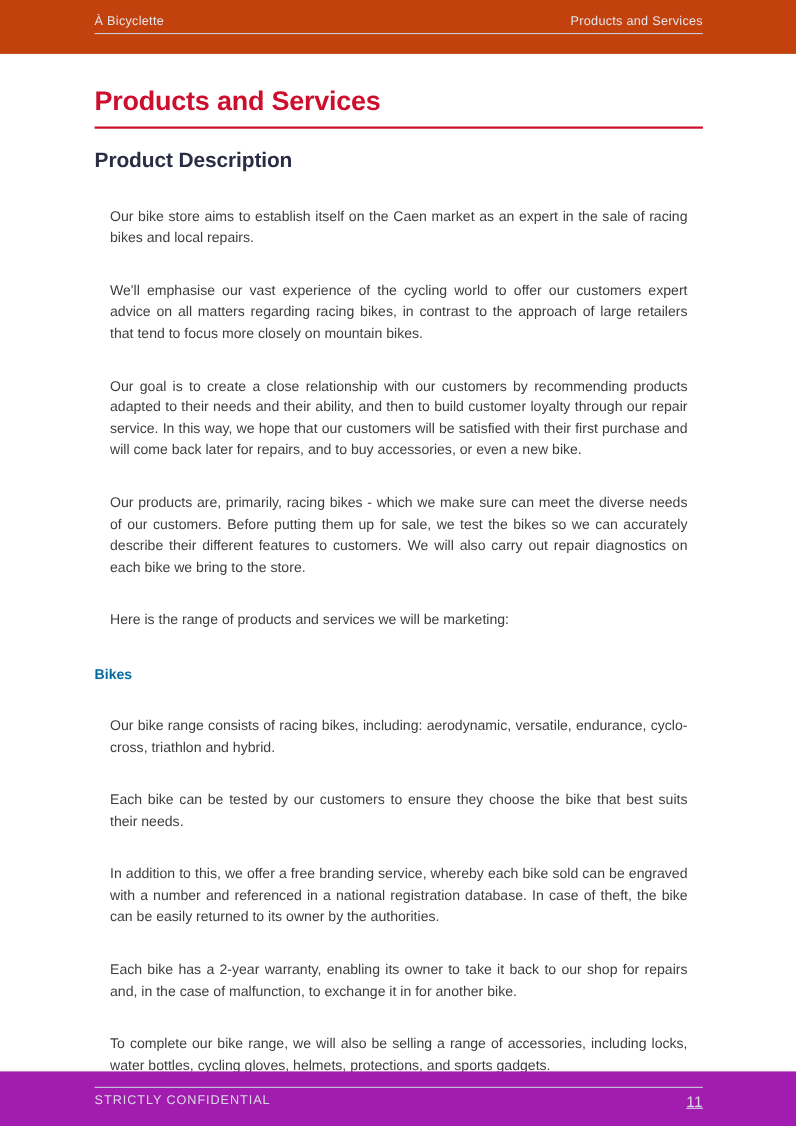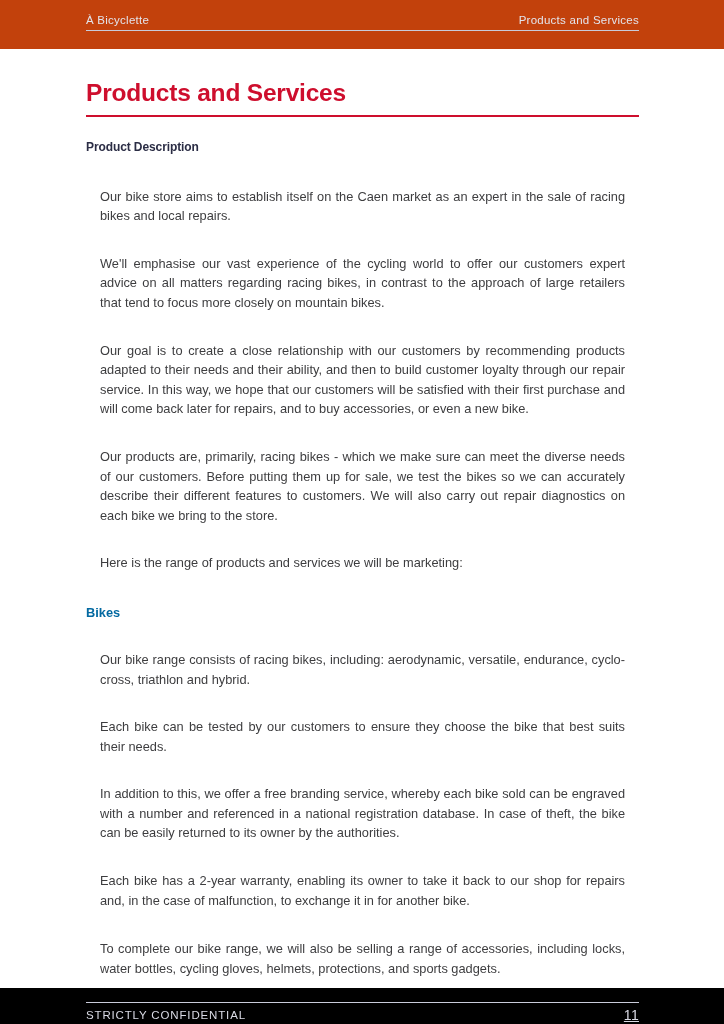--- a/index.html
+++ b/index.html
@@ -70,21 +70,21 @@
   .title-rule {
     margin-top: 7px;
     width: 553px;
     height: 1.6px;
     background: #CE0E2D;
   }
 
   .section-heading {
     margin: 0;
     padding-top: 19px;
-    font-size: 12px;
+    font-size: 19px;
     font-weight: bold;
     color: #2B2D45;
     letter-spacing: -0.1px;
     line-height: 22px;
   }
 
   .sub-heading {
     margin: 0;
     padding-top: 17px;
     font-size: 12.8px;
@@ -105,22 +105,22 @@
   p.first-after-heading {
     padding-top: 15px;
   }
 
   
   .page-footer {
     position: absolute;
     left: 0;
     bottom: 0;
     width: 724px;
-    height: 36px;
-    background: #000000;
+    height: 50px;
+    background: #a21caf;
   }
   .footer-inner {
     position: absolute;
     left: 86px;
     right: 85px;
     top: 14px;
     border-top: 1.3px solid #C9CBDA;
     padding-top: 5px;
     display: flex;
     align-items: center;

